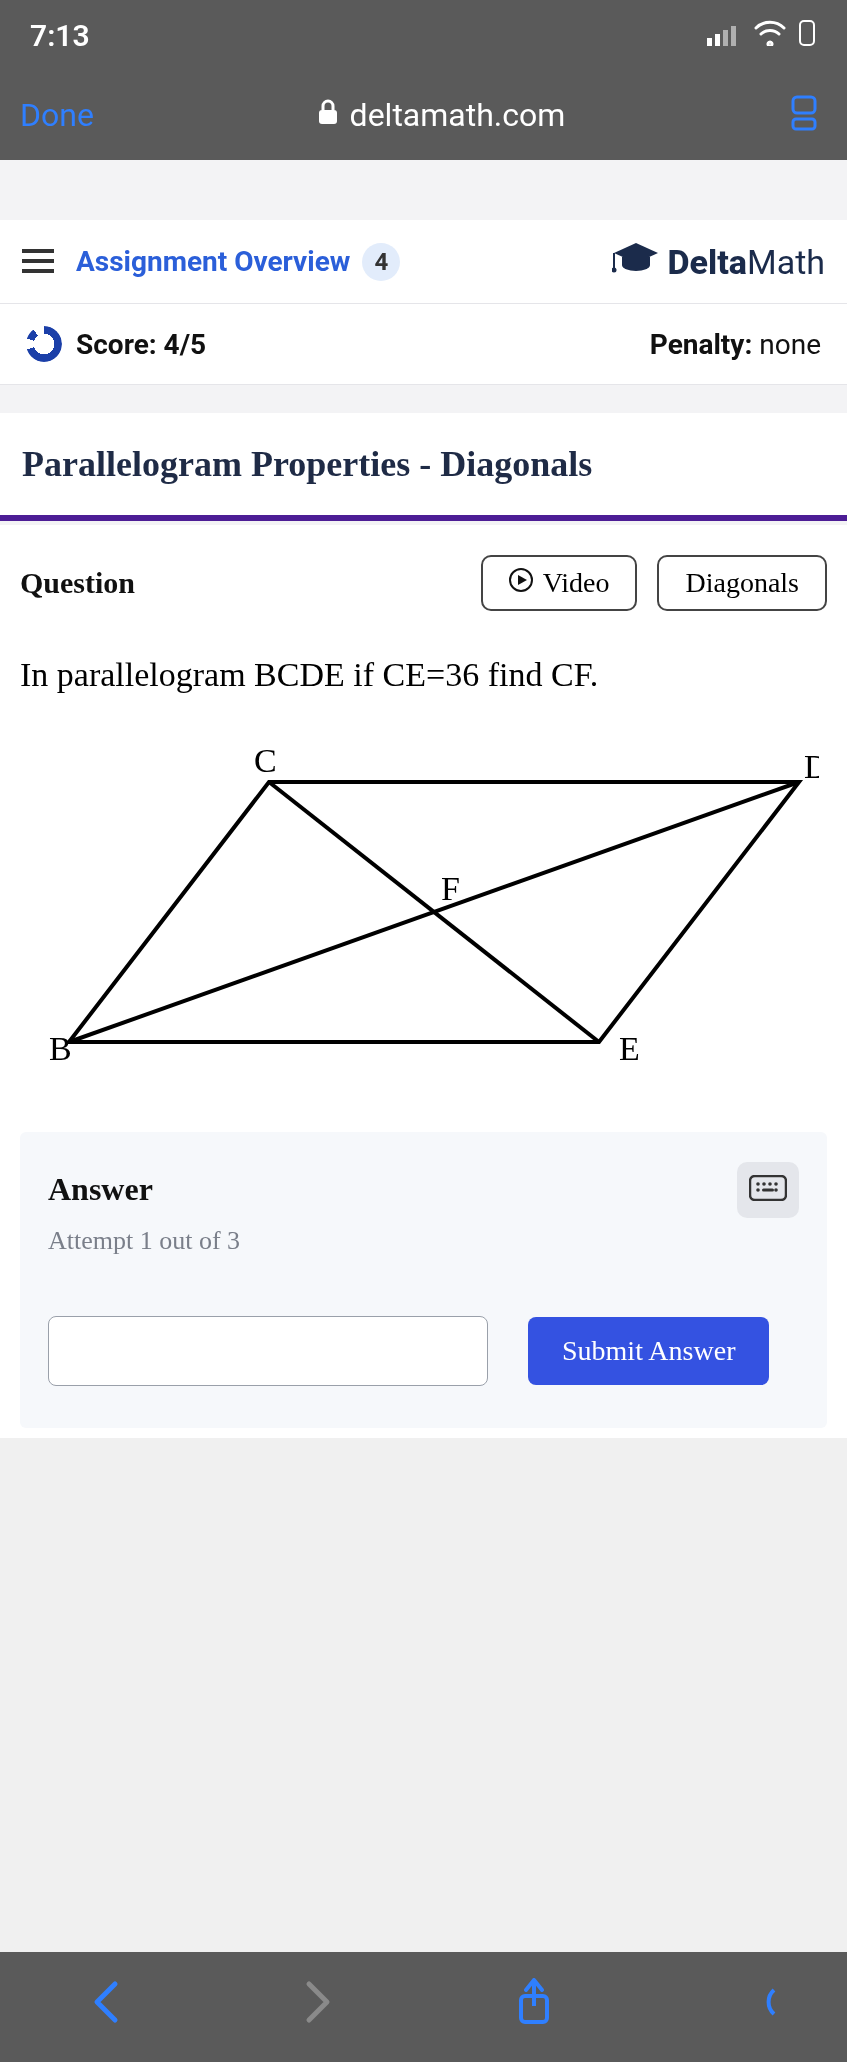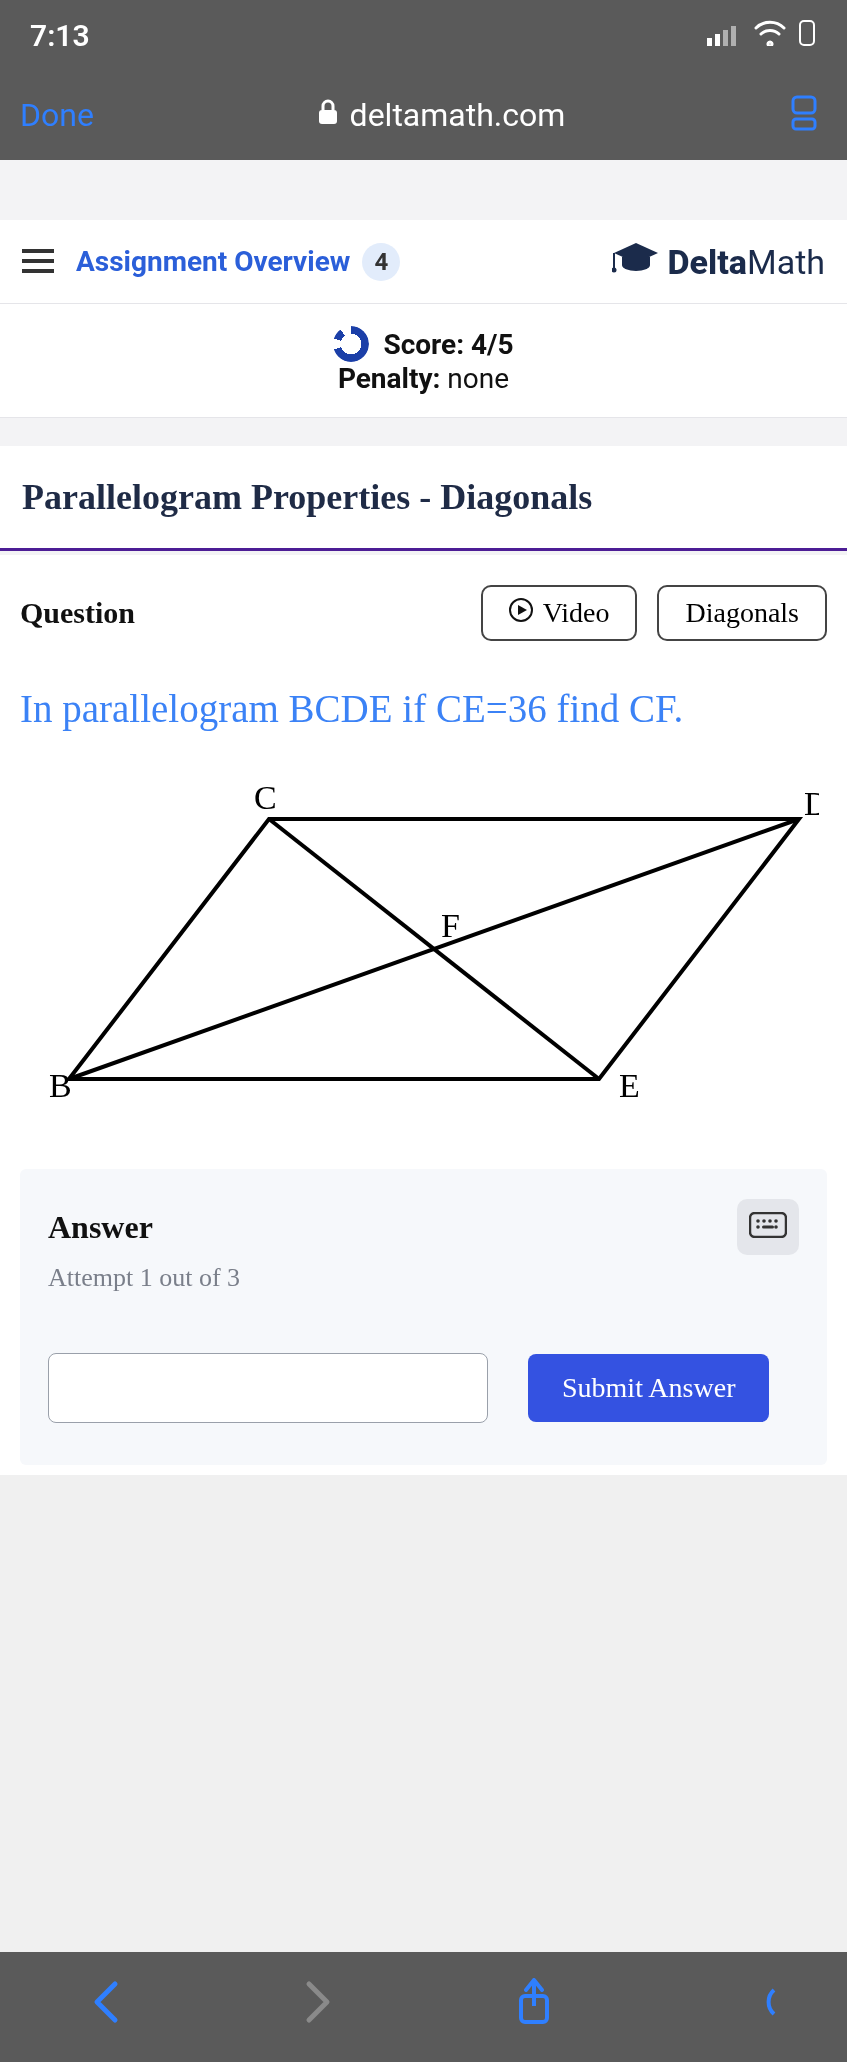--- a/index.html
+++ b/index.html
@@ -49,45 +49,45 @@
     background: #e2ecfb; color:#333; border-radius: 50%;
     width:38px; height:38px; display:inline-flex; align-items:center; justify-content:center;
     font-size: 24px; font-weight:700; margin-left:12px;
   }
   .logo-group { margin-left:auto; display:flex; align-items:center; gap:8px; font-size:34px; }
   .logo-cap { font-size:40px; color:#1b2b4b; }
   .logo-text b { font-weight: 800; color:#1b2b4b; }
   .logo-text span { color:#1b2b4b; font-weight:400;margin-top:26px; }
   .score-bar {
     background:#fff; display:flex; align-items:center; justify-content:space-between;
-    padding: 22px 26px; font-size:28px; border-bottom:1px solid #e5e5e9;flex-direction:column;
+    padding: 22px 26px; font-size:28px; border-bottom:1px solid #e5e5e9;
   }
   .score-left { display:flex; align-items:center; gap:14px; font-weight:700; color:#111; }
   .penalty { color:#111; }
   .penalty span { font-weight:400; }
   .spinner {
     width:36px; height:36px; border-radius:50%;
     background: conic-gradient(#1b3fa8 0 70%, #fff 70% 80%, #1b3fa8 80% 90%, #fff 90% 100%);
     mask: radial-gradient(circle, transparent 40%, #000 41%);
     -webkit-mask: radial-gradient(circle, transparent 40%, #000 41%);
   }
   .title-bar {
     background:#fff; padding: 30px 22px; font-size: 36px; font-weight:800;
-    color:#1f2b46; font-family: Georgia, serif; border-bottom:3px solid #4c1d95;
+    color:#1f2b46; font-family: Georgia, serif; border-bottom:6px solid #4c1d95;
     margin-top: 28px;
   }
   .content { background:#fff; padding: 30px 20px 10px 20px; margin-top:4px; }
   .q-row { display:flex; align-items:center; gap:20px; margin-bottom: 38px; }
   .q-label { font-size: 30px; font-weight:800; font-family: Georgia, serif; color:#111; flex:0 0 auto; }
   .chip-btn {
     border: 2px solid #444; border-radius: 10px; background:#fff;
     font-size: 28px; padding: 10px 26px; display:flex; align-items:flex-start; gap:10px;
     font-family: Georgia, serif;
   }
-  .prompt { font-size: 39px; font-family: Georgia, serif; line-height:1.55; color:#3b82f6; margin-bottom: 30px; }
+  .prompt { font-size: 34px; font-family: Georgia, serif; line-height:1.55; color:#000000; margin-bottom: 30px; }
   .figure { display:flex; justify-content:center; padding: 10px 0 30px 0; }
   .answer-box {
     background:#f6f8fb; border-radius: 6px; padding: 30px 28px 42px 28px; margin-top: 30px;
   }
   .answer-head { display:flex; align-items:center; justify-content:space-between; }
   .answer-title { font-size: 32px; font-weight:800; font-family: Georgia, serif; color:#111; }
   .kbd-btn {
     background:#e4e6eb; width:62px; height:56px; border-radius:10px;
     display:flex; align-items:center; justify-content:center;
   }

